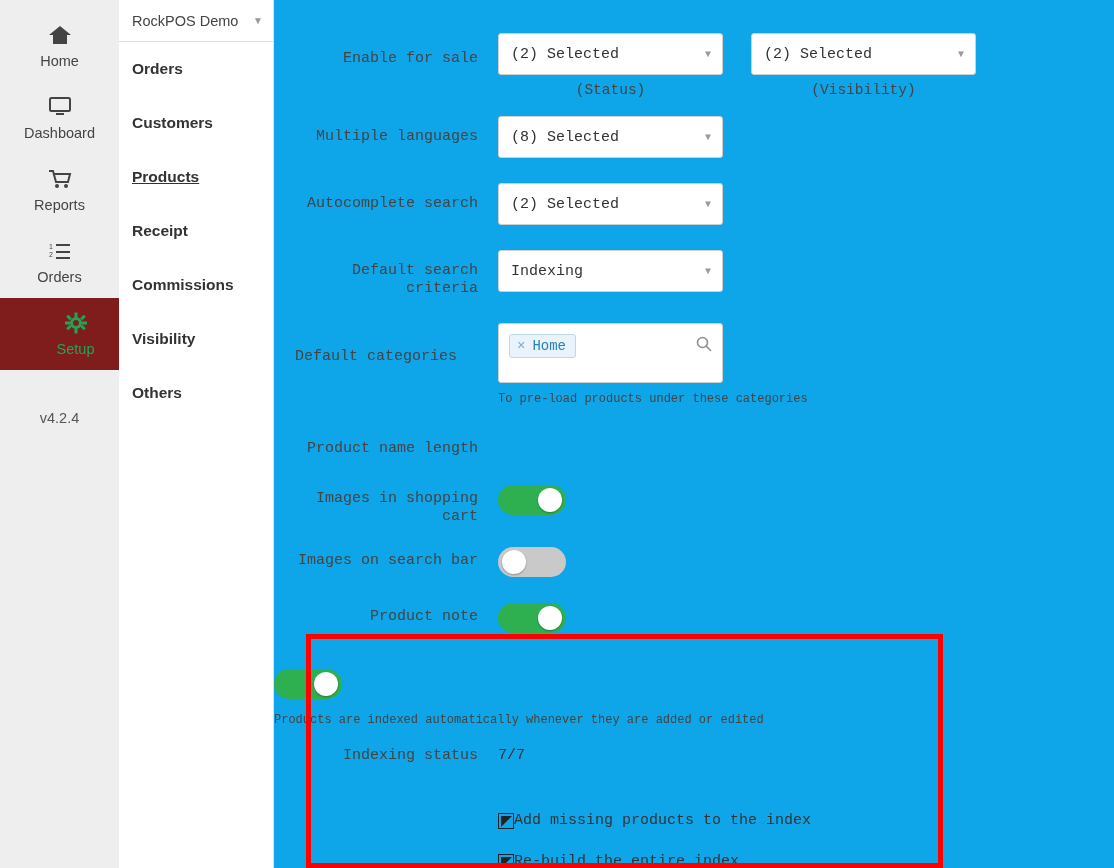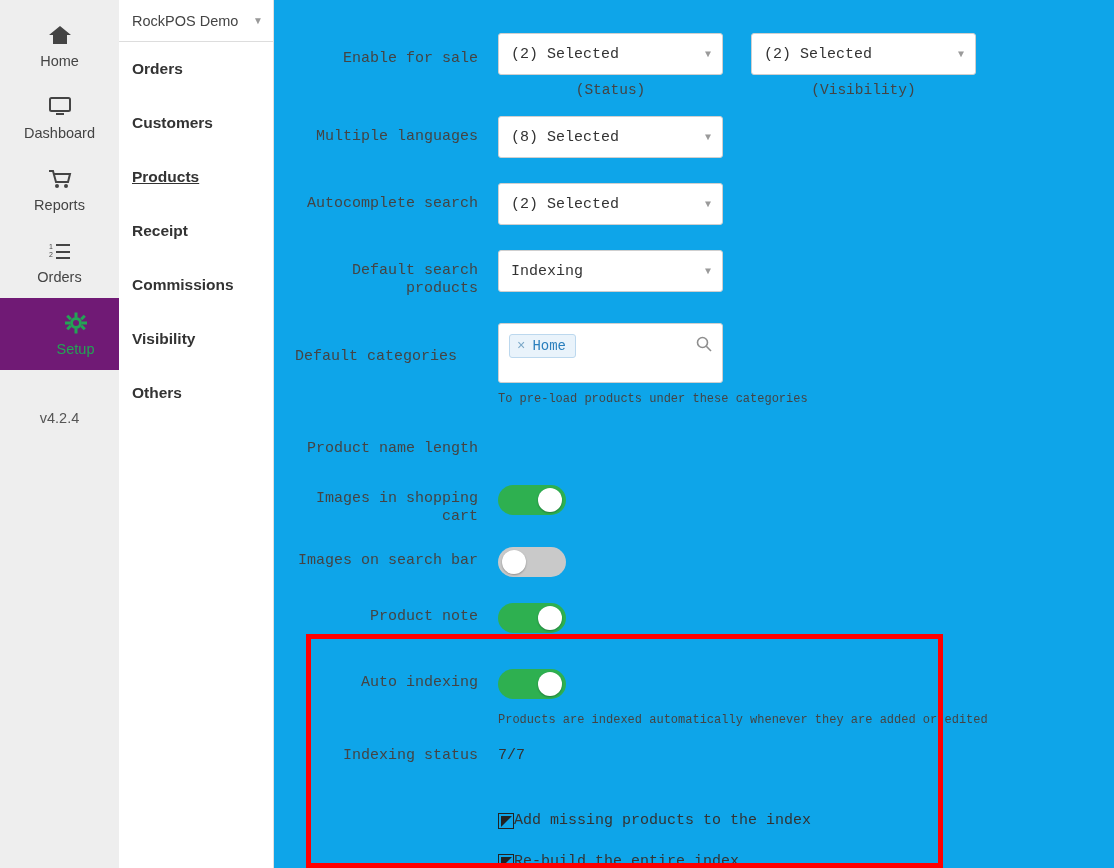--- a/index.html
+++ b/index.html
@@ -38,21 +38,21 @@
     color: #444;
     font-size: 14.5px;
     cursor: pointer;
   }
   .rail-item .glyph {
     font-size: 21px;
     line-height: 21px;
     display: block;
   }
   .rail-item.active {
-    background: #701a75;
+    background: #7f1d1d;
     color: #23a455;
     padding-left: 32px;
   }
   .rail-item.active .glyph { color: #23a455; }
   .rail-version {
     margin-top: 24px;
     text-align: center;
     color: #555;
     font-size: 14.5px;
     padding: 16px 0;
@@ -364,21 +364,21 @@
       <div class="label" style="padding-top:12px;">Autocomplete search</div>
       <div class="controls">
         <div class="select-box w225">
           <span>(2) Selected</span>
           <span class="arrow">▼</span>
         </div>
       </div>
     </div>
 
     <div class="row" style="padding-top:25px;">
-      <div class="label" style="padding-top:12px;">Default search products</div>
+      <div class="label" style="padding-top:12px;">Default search criteria</div>
       <div class="controls">
         <div class="select-box w225">
           <span>Indexing</span>
           <span class="arrow">▼</span>
         </div>
       </div>
     </div>
 
     <div class="row" style="padding-top:25px;">
       <div class="label" style="padding-top:25px;text-align:center;">Default categories</div>
@@ -418,21 +418,20 @@
     </div>
 
     <div class="row" style="padding-top:21px;">
       <div class="label" style="padding-top:5px;">Product note</div>
       <div class="controls">
         <div class="toggle on"><span class="knob"></span></div>
       </div>
     </div>
 
     <div class="row" style="padding-top:31px;">
-      <div class="label" style="padding-top:5px;">Auto indexing</div>
       <div class="controls">
         <div class="toggle on"><span class="knob"></span></div>
         <div class="hint">Products are indexed automatically whenever they are added or edited</div>
       </div>
     </div>
 
     <div class="row" style="padding-top:20px;">
       <div class="label">Indexing status</div>
       <div class="controls">
         <div style="font-size:15px;color:#333;">7/7</div>

